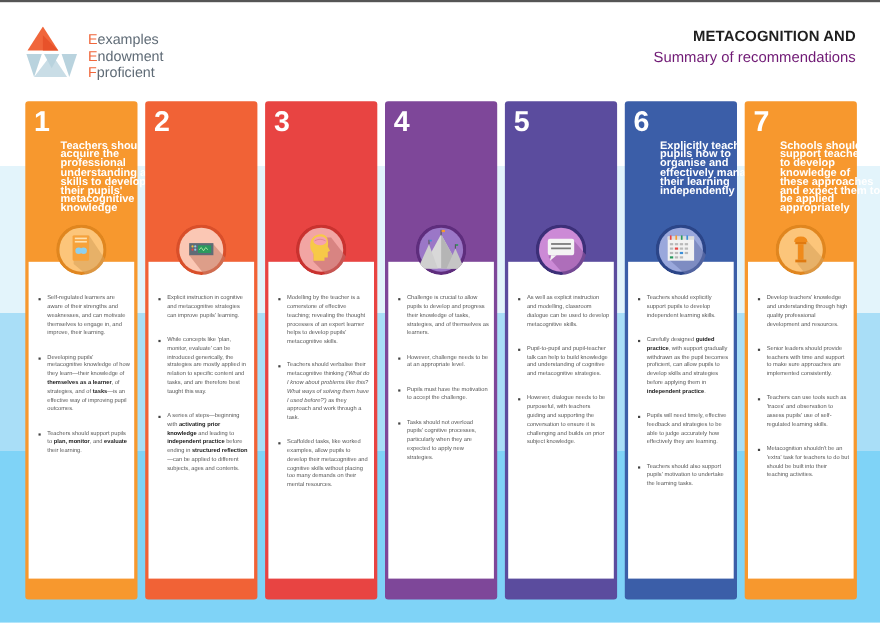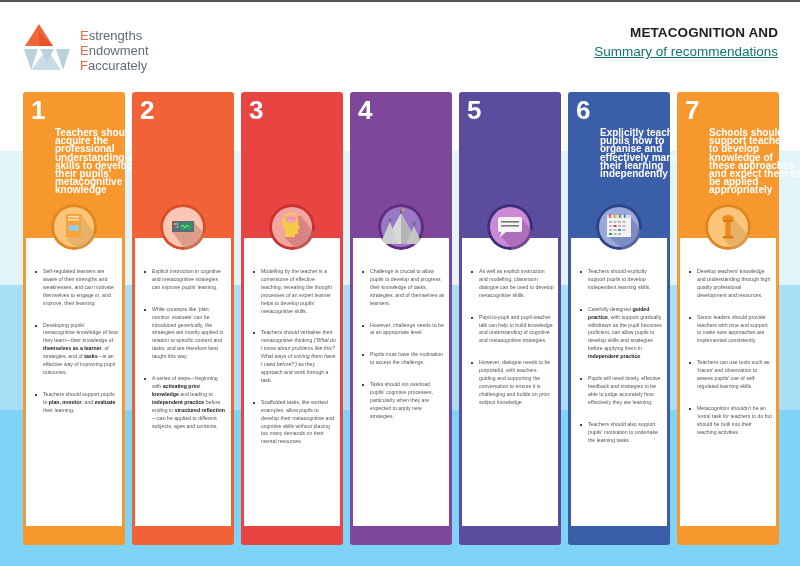--- a/index.html
+++ b/index.html
@@ -17,21 +17,21 @@
 
   
   .logo { position: absolute; left: 23px; top: 24px; width: 160px; height: 50px; }
   .logo svg { position: absolute; left: 0; top: 0; }
   .logo-text { position: absolute; left: 57px; top: 4px; font-size: 13px; line-height: 15px; color: #5f6b76; }
   .logo-text .first { color: #f0663b; }
 
   
   .title-block { position: absolute; right: 22px; top: 24px; text-align: right; }
   .title-line { font-weight: bold; font-size: 13.5px; line-height: 17px; color: #1e1e1e; letter-spacing: 0.1px; }
-  .subtitle { font-size: 13.5px; line-height: 20px; color: #0f766e; margin-top: 1px; text-decoration: underline; }
+  .subtitle { font-size: 13.5px; line-height: 20px; color: #701a75; margin-top: 1px; }
 
   
   .cards { position: absolute; left: 23px; top: 92px; width: 757px; height: 454px; display: flex; gap: 7px; }
   .card { position: relative; width: 102px; height: 453px; border-radius: 3px; }
   .card-num { position: absolute; left: 8px; top: 2px; font-size: 26px; font-weight: bold; color: #fff; line-height: 32px; }
   .card-heading { position: absolute; left: 8px; top: 37px; width: 92px; font-size: 10px; line-height: 8.2px; font-weight: bold; color: #fff; margin-left: 24px; }
   .card-panel { position: absolute; left: 3px; top: 146px; width: 96px; height: 288px; background: #fff; }
   .card-panel ul { list-style: none; padding: 30px 4px 0 8px; }
   .card-panel li { position: relative; padding-left: 9px; font-size: 5.2px; line-height: 7.9px; color: #555; margin-bottom: 14px; }
   .card-panel li::before { content: ""; position: absolute; left: 1px; top: 3px; width: 2px; height: 2px; background: #444; }
@@ -48,23 +48,23 @@
 <div class="logo">
   <svg width="50" height="50" viewBox="0 0 50 50">
     <polygon points="16,0 30,22 2,22" fill="#f0663b"></polygon>
     <polygon points="16,8 30,22 16,22" fill="#e8522a"></polygon>
     <polygon points="1,25 15,25 8,46" fill="#b9d3de"></polygon>
     <polygon points="8,46 24,25 38,46" fill="#c9dde6"></polygon>
     <polygon points="17,25 31,25 24,38" fill="#b9d3de"></polygon>
     <polygon points="33,25 47,25 40,46" fill="#b9d3de"></polygon>
   </svg>
   <div class="logo-text">
-    <div><span class="first">E</span><span>strengths</span></div>
+    <div><span class="first">E</span><span>examples</span></div>
     <div><span class="first">E</span><span>ndowment</span></div>
-    <div><span class="first">F</span><span>accurately</span></div>
+    <div><span class="first">F</span><span>proficient</span></div>
   </div>
 </div>
 
 <div class="title-block">
   <div class="title-line">METACOGNITION AND</div>
   <div class="subtitle">Summary of recommendations</div>
 </div>
 
 <div class="cards" id="cards">
     <div class="card" style="background: rgb(247, 152, 46);">

